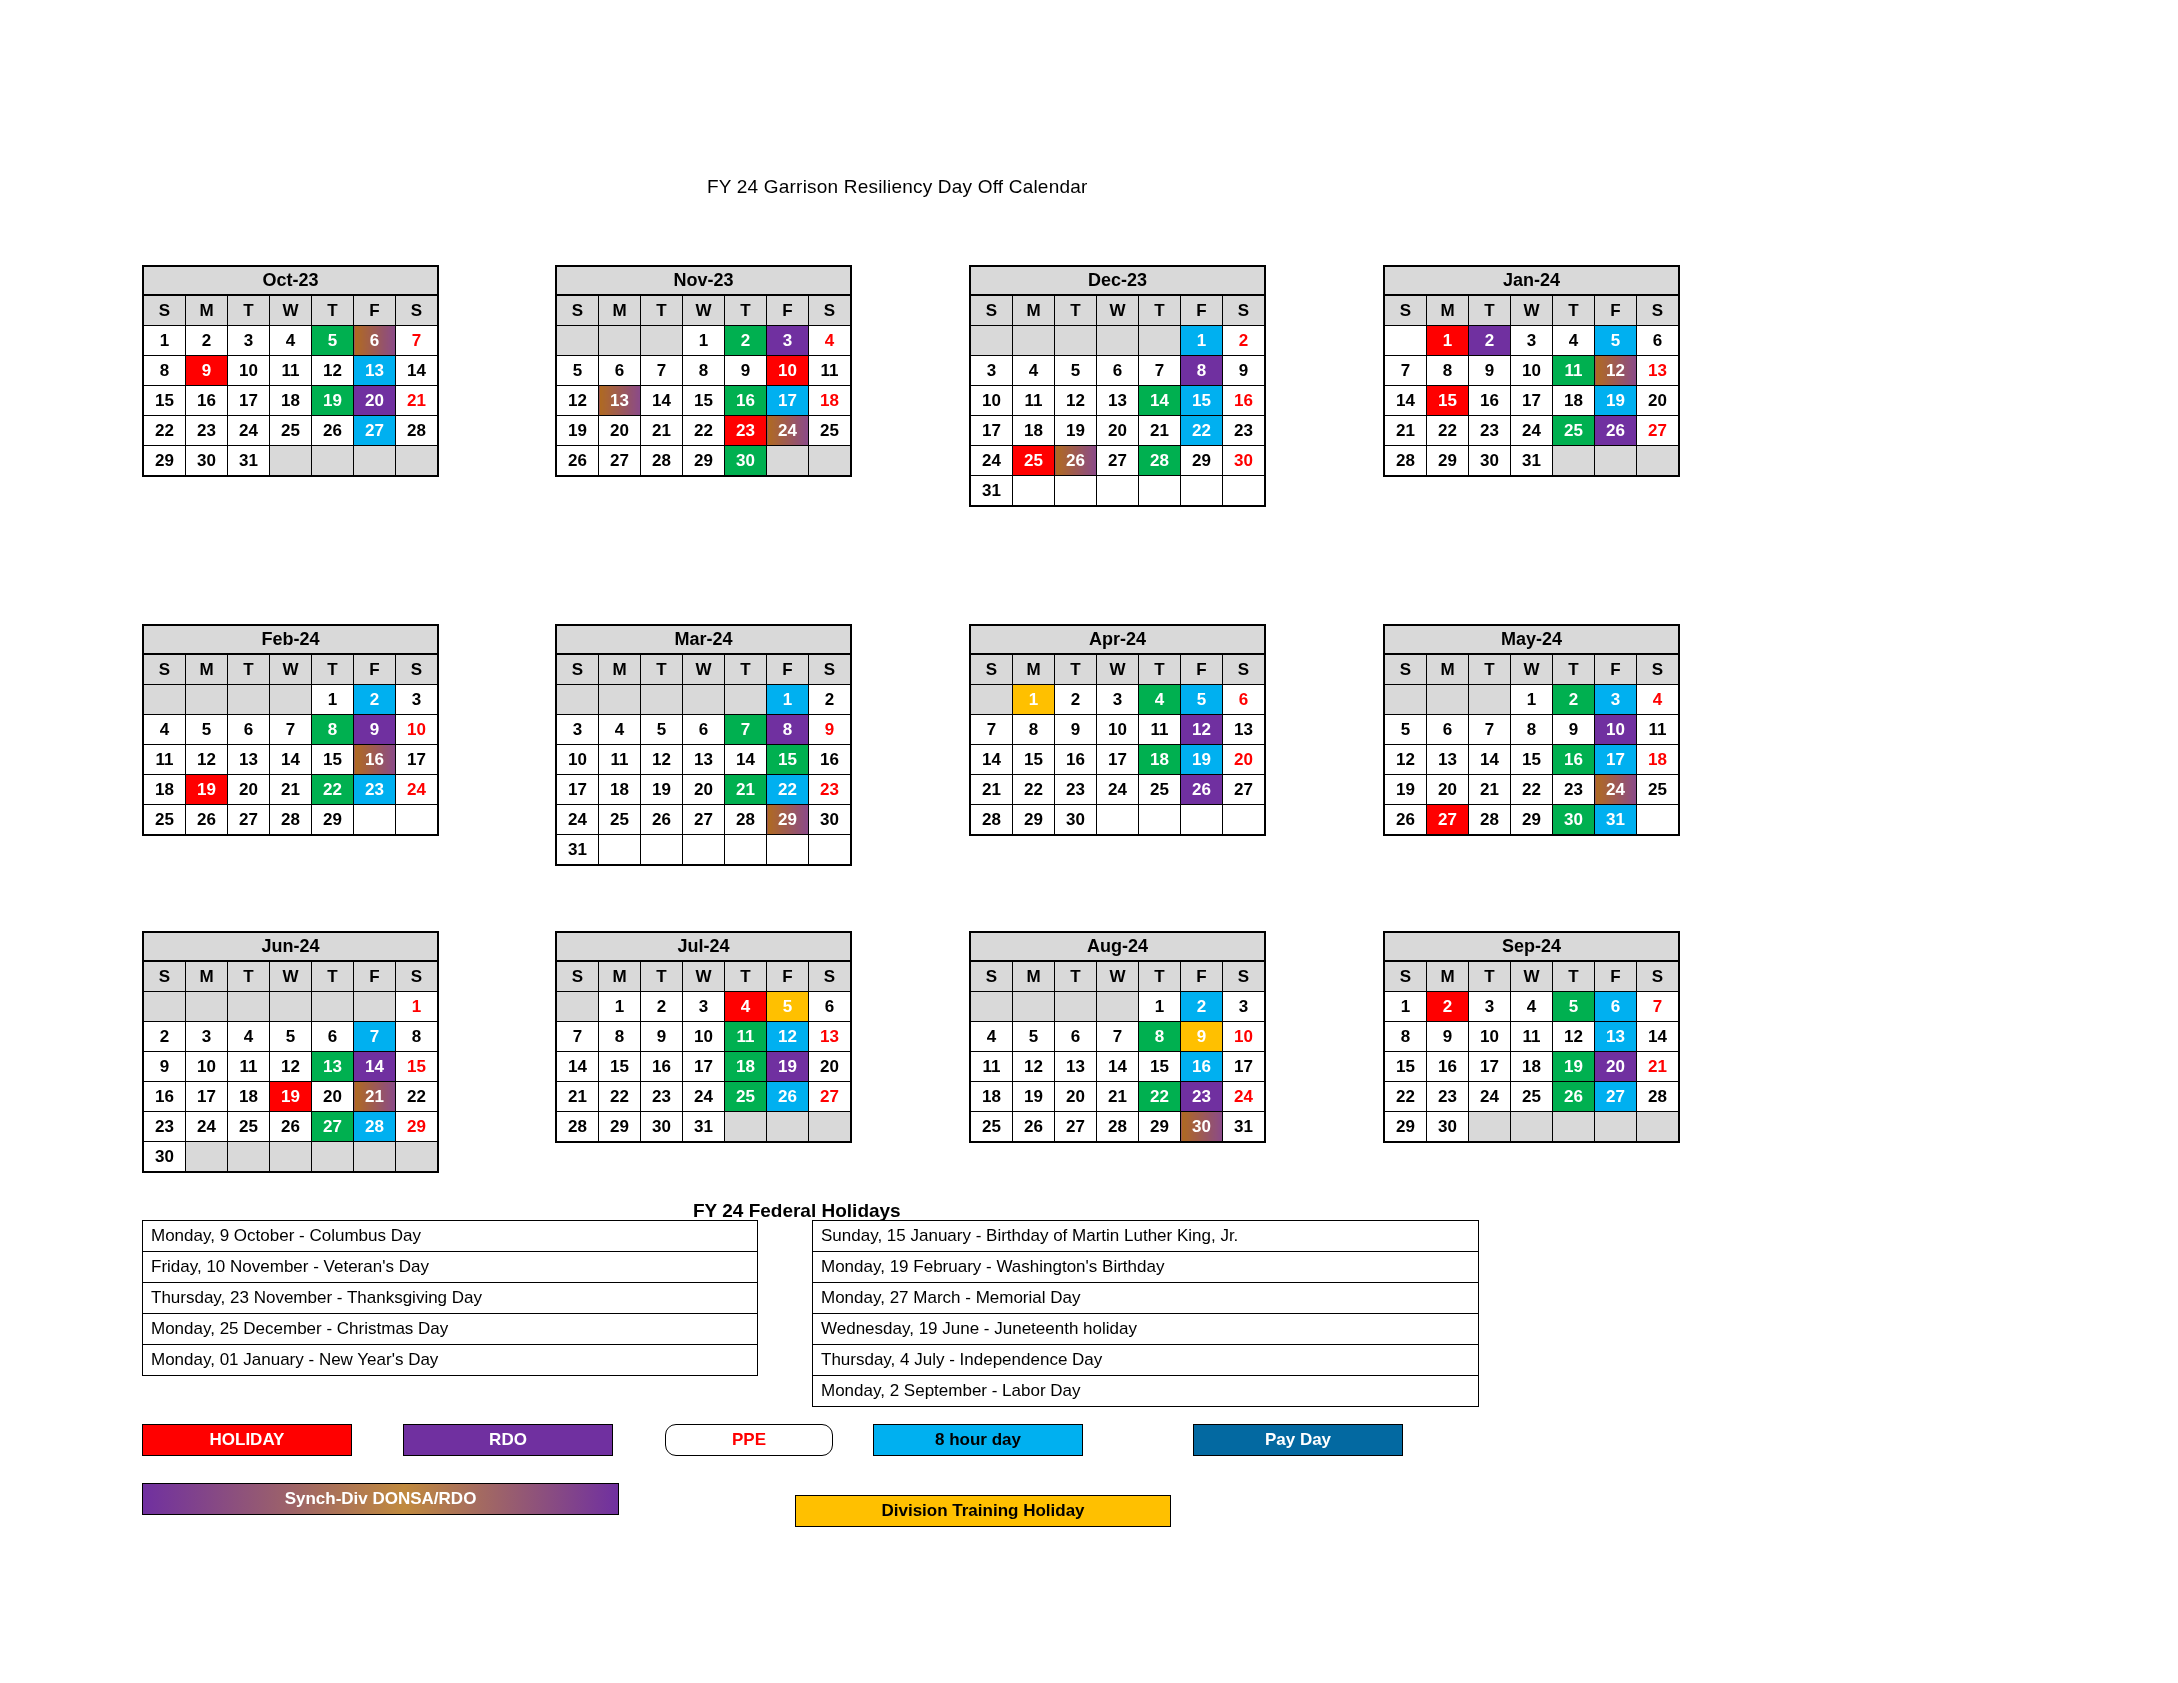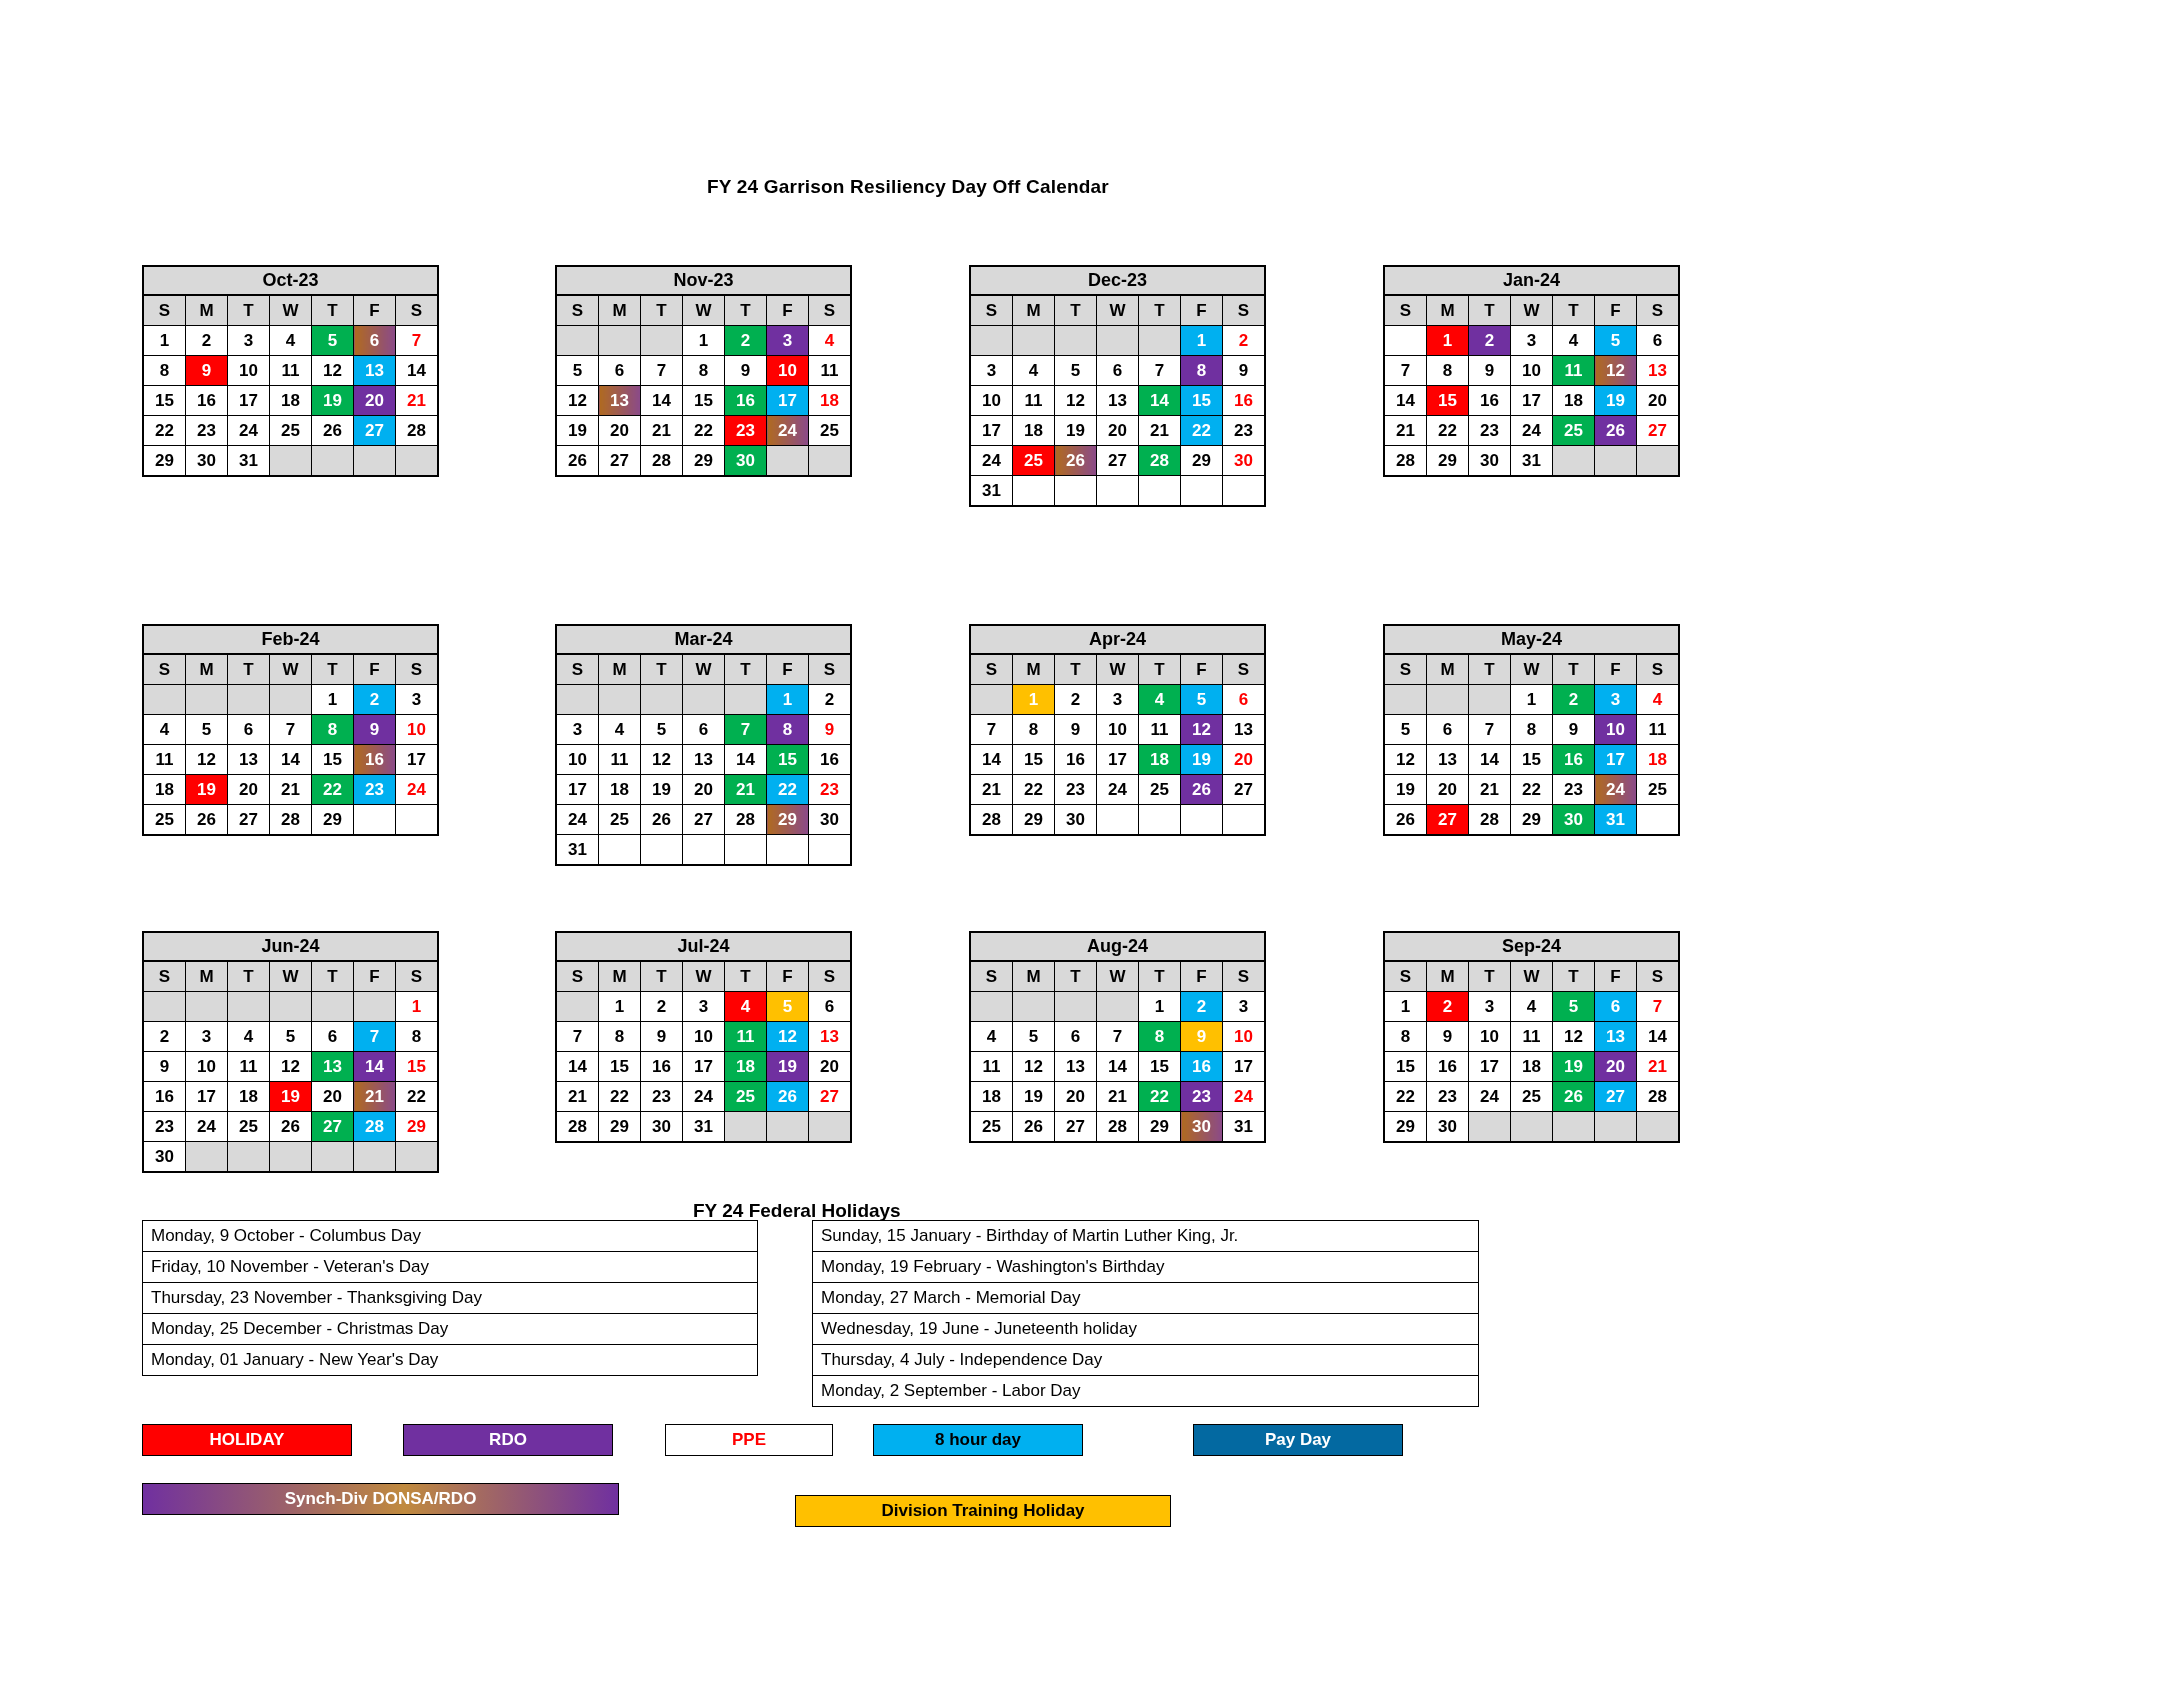--- a/index.html
+++ b/index.html
@@ -1,18 +1,18 @@
 <!DOCTYPE html>
 <html><head>
 <meta charset="utf-8">
 <style>
   html,body{margin:0;padding:0;background:#ffffff;}
   body{width:2178px;height:1683px;font-family:"Liberation Sans",sans-serif;color:#000;position:relative;}
   .page{position:relative;width:2178px;height:1683px;}
-  .title{position:absolute;left:707px;top:176px;font-size:19px;font-weight:bold;letter-spacing:0.2px;}
+  .title{position:absolute;left:707px;top:176px;font-size:19px;font-weight:normal;letter-spacing:0.2px;}
   .cal-grid{position:absolute;left:0;top:0;width:2178px;}
   .cal{position:absolute;border:2px solid #000;border-collapse:collapse;background:#fff;}
   table.cal{border-spacing:0;}
   table.cal td,table.cal th{border:1px solid #000;width:41px;height:29px;text-align:center;font-size:17px;font-weight:bold;padding:0;}
   table.cal caption{border:2px solid #000;border-bottom:none;font-size:18px;font-weight:bold;background:#d9d9d9;padding:3px 0 3px 0;caption-side:top;}
   table.cal thead th{background:#d9d9d9;font-size:17px;}
   td.empty{background:#d9d9d9;}
   td.blank{background:#ffffff;}
   
   .c-red{background:#ff0000;color:#fff;}
@@ -25,21 +25,21 @@
 
   .fed-title{position:absolute;left:693px;top:1200px;font-size:19px;font-weight:bold;}
   .fed-left{position:absolute;left:142px;top:1220px;width:614px;border:1px solid #000;border-bottom:none;}
   .fed-right{position:absolute;left:812px;top:1220px;width:665px;border:1px solid #000;border-bottom:none;}
   .fed-row{border-bottom:1px solid #000;font-size:17px;padding:4px 6px 4px 8px;height:22px;line-height:22px;white-space:nowrap;overflow:hidden;}
 
   .legend{position:absolute;left:142px;top:1424px;}
   .lg{position:absolute;height:30px;border:1px solid #000;font-size:17px;font-weight:bold;display:flex;align-items:center;justify-content:center;}
   .lg.holiday{left:0;top:0;width:208px;background:#ff0000;color:#fff;}
   .lg.rdo{left:261px;top:0;width:208px;background:#7030a0;color:#fff;}
-  .lg.ppe{left:523px;top:0;width:166px;background:#fff;color:#ff0000;}
+  .lg.ppe{left:523px;top:0;width:166px;background:#fff;color:#ff0000;border-radius:11px;}
   .lg.eight{left:731px;top:0;width:208px;background:#00b0f0;color:#000;}
   .lg.payday{left:1051px;top:0;width:208px;background:#0369a1;color:#fff;}
   .lg.donsa{left:0;top:59px;width:475px;background:linear-gradient(90deg,#7030a0 0%,#c08a3e 55%,#7030a0 100%);color:#fff;}
   .lg.dth{left:653px;top:59px;width:374px;background:#ffc000;color:#000;margin-top:12px;}
 </style>
 </head>
 <body>
 
 <div class="page">
 

